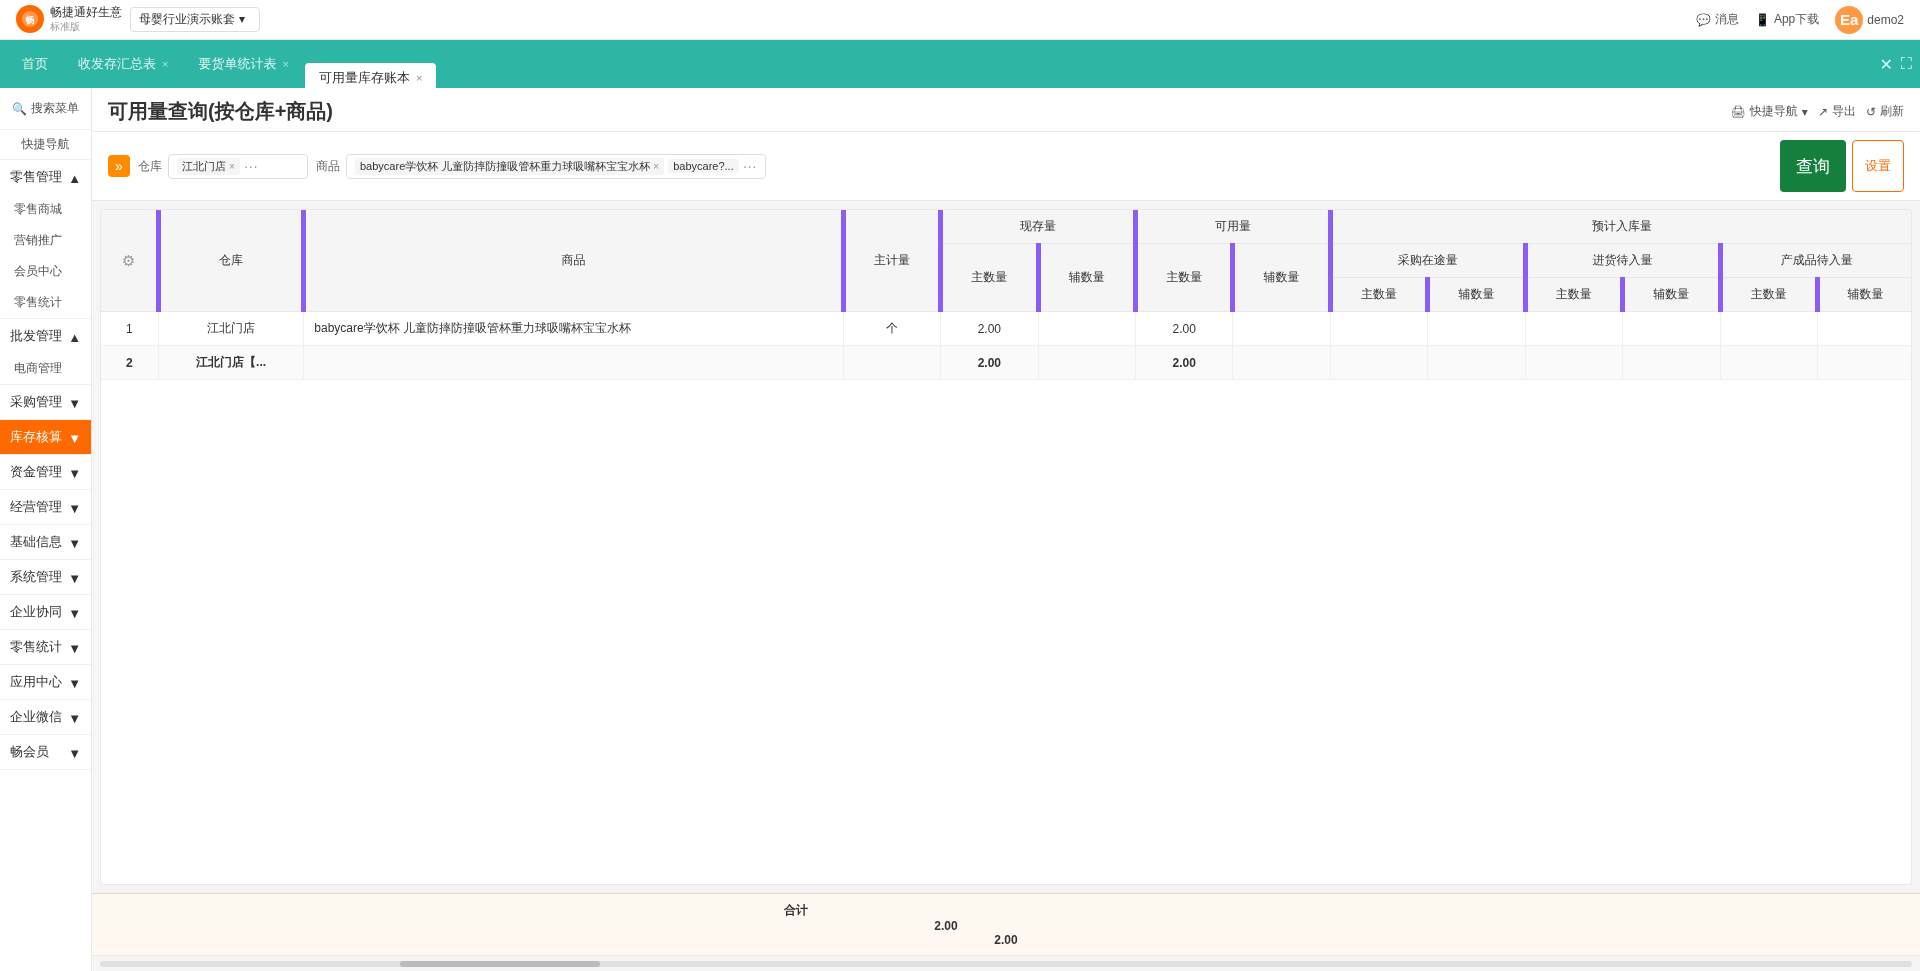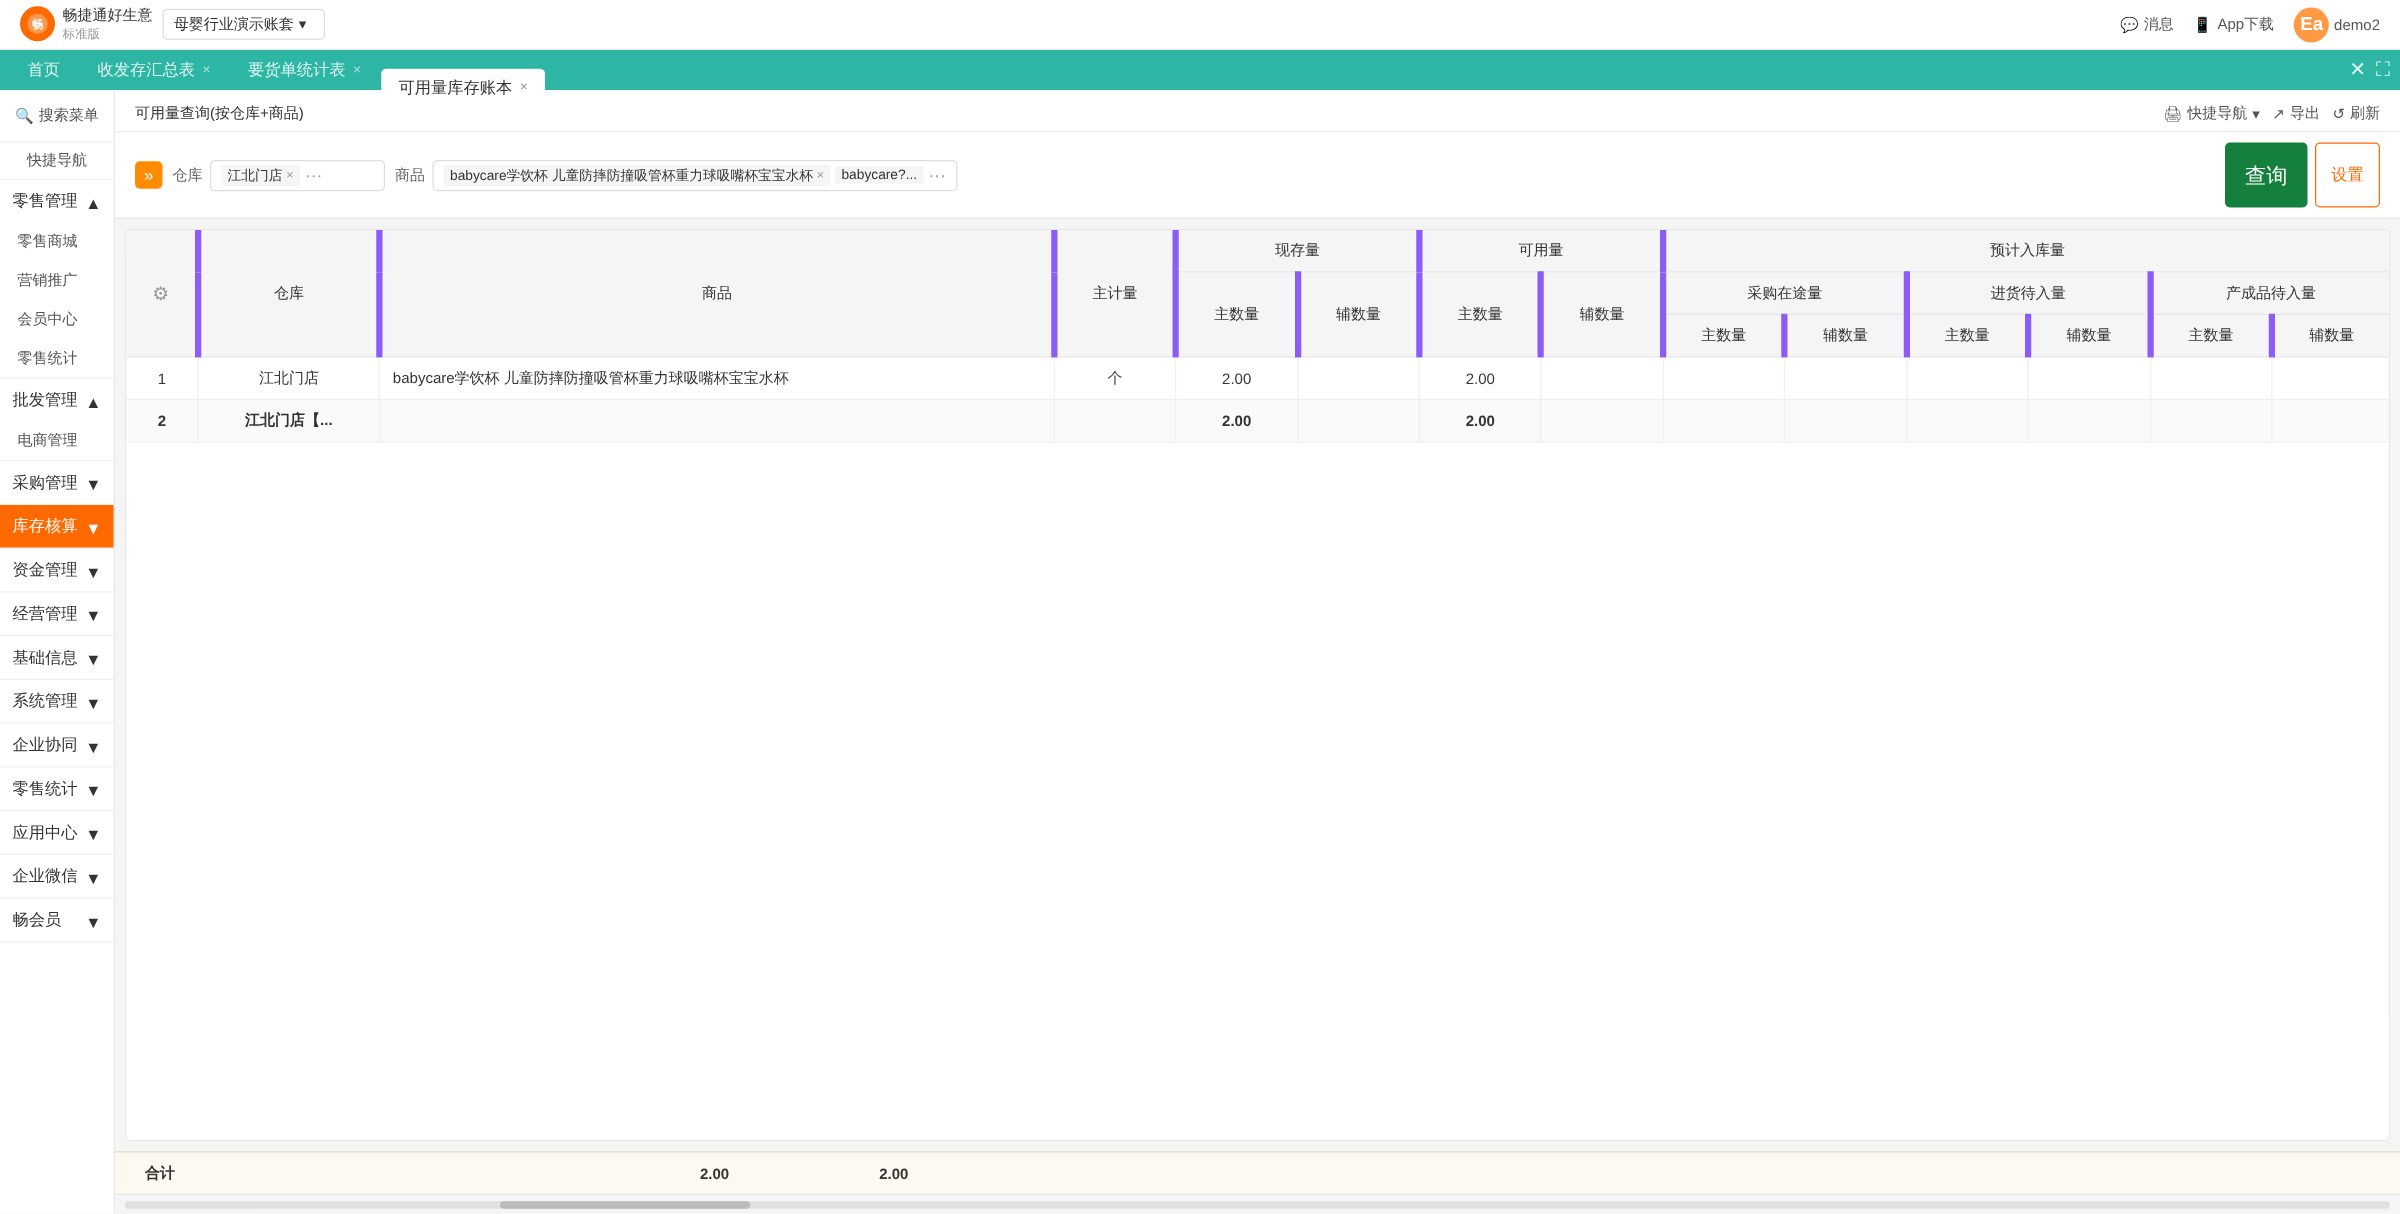--- a/index.html
+++ b/index.html
@@ -28,21 +28,21 @@
       cursor: pointer; font-size: 12px; color: #333; background: #fff;
       min-width: 130px;
     }
     .top-bar-right { display: flex; align-items: center; gap: 16px; }
     .top-right-item { display: flex; align-items: center; gap: 4px; font-size: 12px; color: #555; cursor: pointer; }
     .avatar { width: 28px; height: 28px; border-radius: 50%; background: #ff9944; display: flex; align-items: center; justify-content: center; color: white; font-size: 15px; font-weight: bold; }
 
     
     .nav-tabs {
       background: #2db6a3;
-      height: 32px;
+      height: 48px;
       display: flex;
       align-items: center;
       padding: 0 8px;
       flex-shrink: 0;
       gap: 2px;
     }
     .nav-tab {
       height: 30px;
       padding: 0 14px;
       display: flex; align-items: center; gap: 6px;
@@ -105,21 +105,21 @@
     .content-area { flex: 1; display: flex; flex-direction: column; overflow: hidden; background: #f5f5f5; }
 
     
     .page-header {
       background: #fff;
       padding: 10px 16px 6px;
       border-bottom: 1px solid #e8e8e8;
       display: flex; align-items: center; justify-content: space-between;
       flex-shrink: 0;
     }
-    .page-title { font-size: 12px; font-weight: 400; color: #333; }
+    .page-title { font-size: 20px; font-weight: 700; color: #333; }
     .page-actions { display: flex; align-items: center; gap: 10px; }
     .action-btn {
       display: flex; align-items: center; gap: 4px;
       font-size: 12px; color: #555; cursor: pointer;
       border: none; background: none; padding: 0;
     }
 
     
     .filter-bar {
       background: #fff;
@@ -202,20 +202,21 @@
       background: #fef9f0;
       border-top: 2px solid #e8e8e8;
       display: flex;
       align-items: center;
       padding: 8px 16px;
       font-size: 12px;
       font-weight: bold;
       color: #333;
       flex-shrink: 0;
       border-top: 1px solid #e0e0e0;
+      flex-direction: column;
     }
 
     
     .scroll-bar-wrap {
       background: #f5f5f5;
       height: 16px;
       display: flex;
       align-items: center;
       padding: 0 8px;
       flex-shrink: 0;

